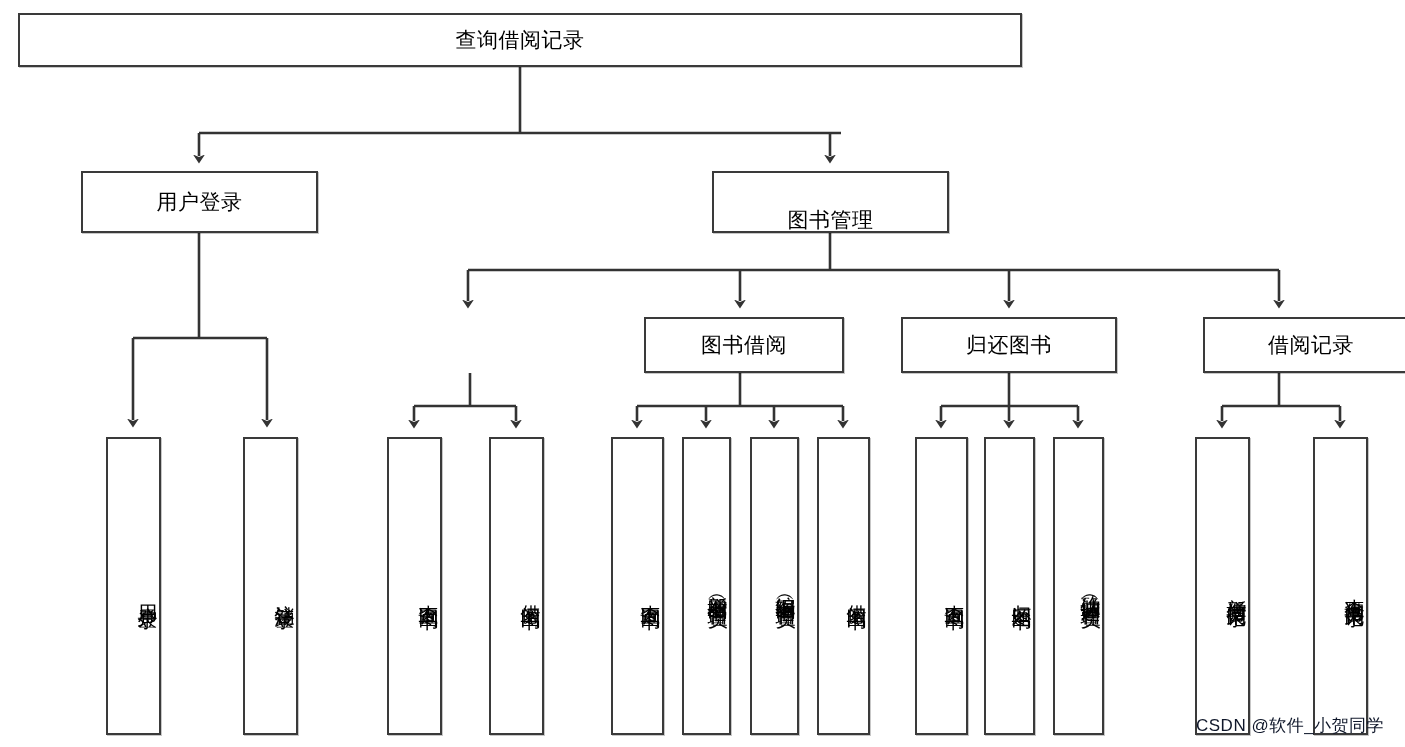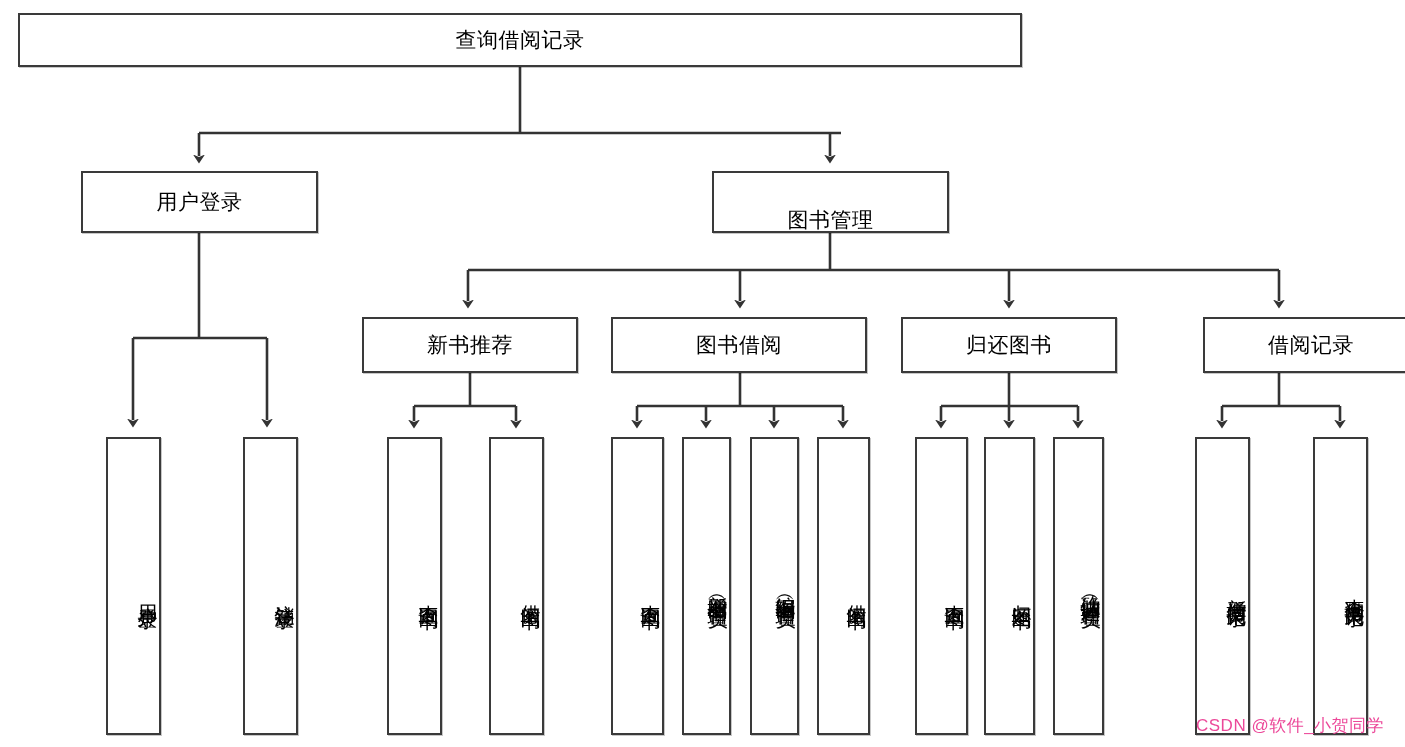--- a/index.html
+++ b/index.html
@@ -53,21 +53,21 @@
   }
   .node.vert.tall-text {
     padding-top: 6px;
   }
   .node.vert .vtxt {
     display: block;
   }
   .watermark {
     position: absolute;
     font-size: 17px;
-    color: #ec4899;
+    color: #0f172a;
     white-space: nowrap;
     letter-spacing: 0.5px;
   }
 </style>
 </head>
 <body>
 
 <div id="canvas">
 
   <svg class="edges" viewBox="0 0 1405 747" xmlns="http://www.w3.org/2000/svg">
@@ -124,24 +124,21 @@
     <span>查询借阅记录</span>
   </div>
 
   <div class="node horiz" style="left:81px; top:171px; width:237px; height:62px;">
     <span>用户登录</span>
   </div>
   <div class="node horiz" style="left:712px; top:171px; width:237px; height:62px;align-items:flex-end;">
     <span>图书管理</span>
   </div>
 
-  <div class="node horiz" style="left:362px; top:317px; width:216px; height:56px;">
-    <span>新书推荐</span>
-  </div>
-  <div class="node horiz" style="left:611px; top:317px; width:256px; height:56px;">
+  <div class="node horiz" style="left:644px; top:317px; width:200px; height:56px;">
     <span>图书借阅</span>
   </div>
   <div class="node horiz" style="left:901px; top:317px; width:216px; height:56px;">
     <span>归还图书</span>
   </div>
   <div class="node horiz" style="left:1171px; top:317px; width:216px; height:56px;margin-left:32px;">
     <span>借阅记录</span>
   </div>
 
   <div class="node vert" style="left:106px; top:437px; width:55px; height:298px;">

